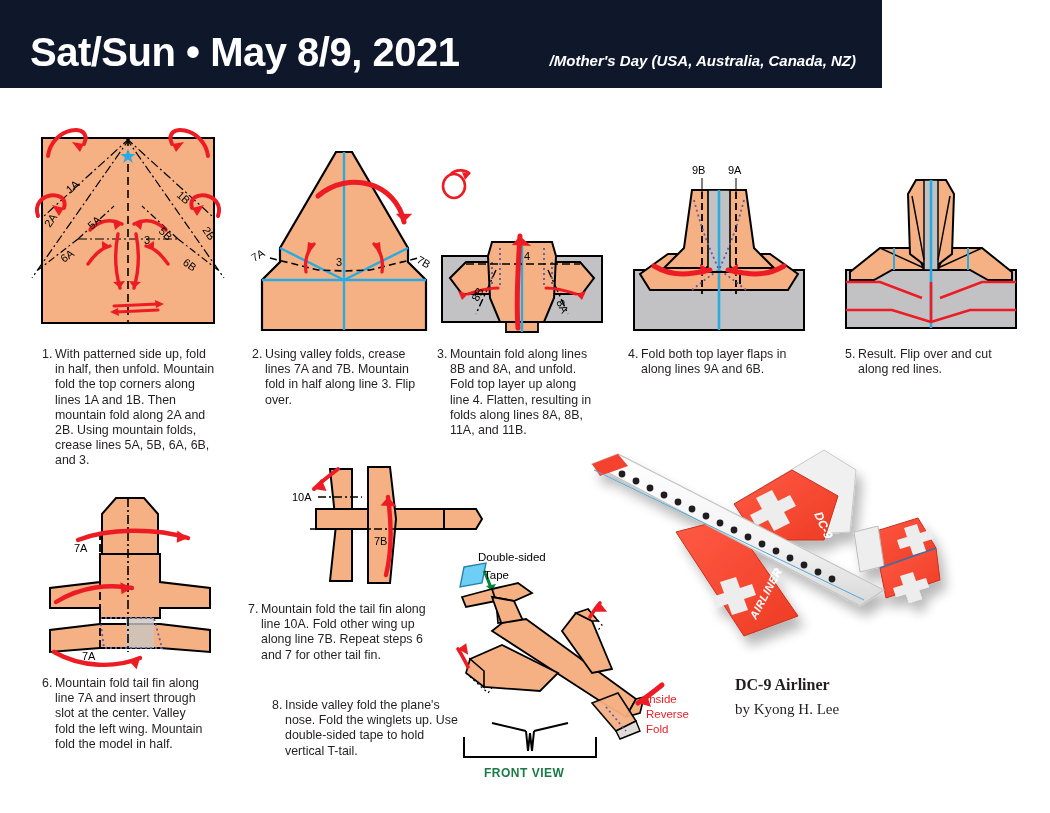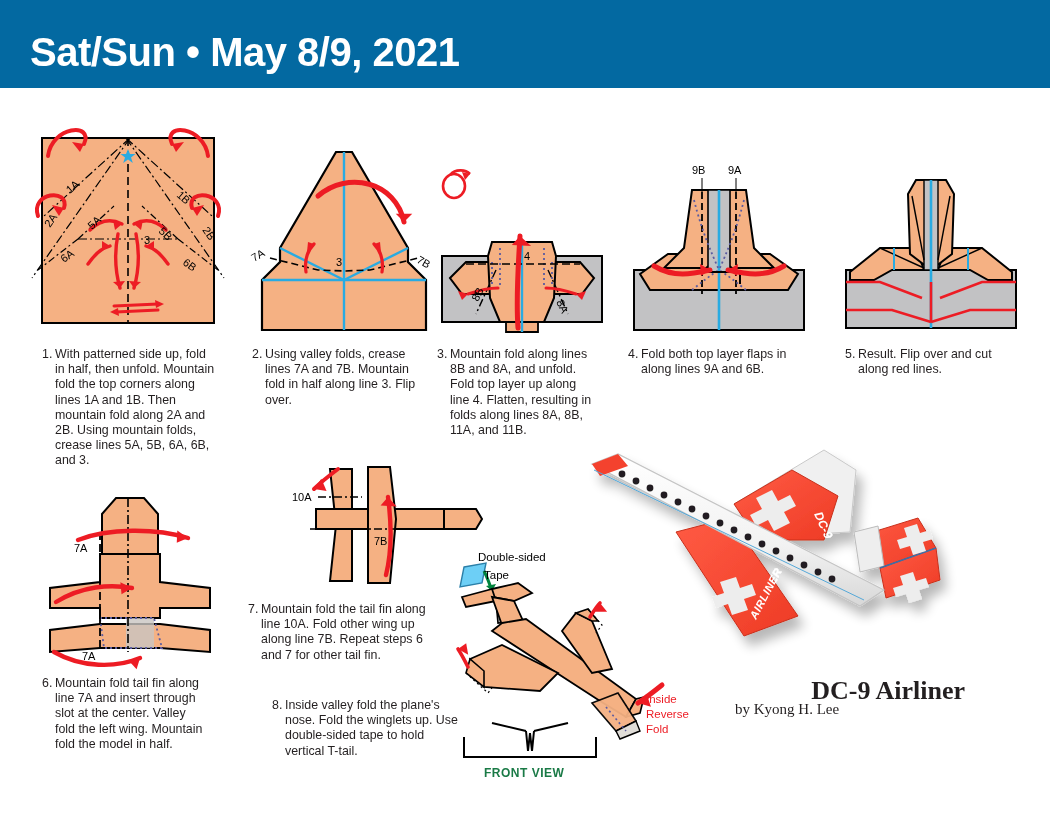--- a/index.html
+++ b/index.html
@@ -2,59 +2,60 @@
 <html><head>
 <meta charset="utf-8">
 <style>
   * { margin:0; padding:0; box-sizing:border-box; }
   html,body { width:1050px; height:813px; background:#ffffff;
     font-family:"Liberation Sans", sans-serif; overflow:hidden; }
 
   #page { position:relative; width:1050px; height:813px; background:#fff; }
 
   
-  #header { position:absolute; left:0; top:0; width:1050px; height:88px;
-    background:#0369a1; }
+  #header { position:absolute; left:0; top:0; width:882px; height:88px;
+    background:#0f172a; }
   #header-date { position:absolute; left:30px; top:30px;
     font-size:40px; font-weight:bold; color:#ffffff;
     letter-spacing:-0.5px; font-family:"Liberation Sans", sans-serif; }
   #header-note { position:absolute; right:26px; top:52px;
     font-size:15px; font-style:italic; font-weight:bold; color:#ffffff; }
 
   
   .caption { position:absolute; font-size:12.4px; line-height:15.2px;
     color:#231f20; font-family:"Liberation Sans", sans-serif; }
   .caption .num { position:absolute; left:0; top:0; }
   .caption .txt { display:block; padding-left:13px; }
 
   
   .diagram { position:absolute;text-decoration:underline; }
   svg { display:block; overflow:visible; }
 
   
   #model-title { position:absolute; left:735px; top:676px; width:230px;
-    text-align:right; font-family:"Liberation Serif", serif;
-    font-size:26px; font-weight:bold; color:#231f20; }
+    text-align:left; font-family:"Liberation Serif", serif;
+    font-size:16px; font-weight:bold; color:#231f20; }
   #model-author { position:absolute; left:735px; top:701px; width:230px;
     font-family:"Liberation Serif", serif;
     font-size:15px; color:#231f20; }
 
   .lbl { font-family:"Liberation Sans", sans-serif; font-size:11px; fill:#000; }
   .lbl-red { font-family:"Liberation Sans", sans-serif; font-size:11.5px; fill:#ED1C24; }
   .lbl-green { font-family:"Liberation Sans", sans-serif; font-size:12px;
     font-weight:bold; fill:#1A7A46; letter-spacing:0.5px; }
   .lbl-blk { font-family:"Liberation Sans", sans-serif; font-size:11.5px; fill:#000; }
 </style>
 </head>
 <body>
 
 <div id="page">
 
   <div id="header">
     <div id="header-date">Sat/Sun • May 8/9, 2021</div>
+    <div id="header-note">/Mother's Day (USA, Australia, Canada, NZ)</div>
   </div>
 
   <div class="diagram" style="left:18px; top:108px;">
     <svg width="230" height="225" viewBox="0 0 230 225">
 
       <rect x="24" y="30" width="172" height="185" fill="#F5B183" stroke="#000" stroke-width="2"></rect>
 
       <line x1="110" y1="30" x2="110" y2="215" stroke="#000" stroke-width="1.6" stroke-dasharray="8,5"></line>
 
       <line x1="112" y1="30" x2="26" y2="108" stroke="#000" stroke-width="1.2" stroke-dasharray="9,3,2,3"></line>

